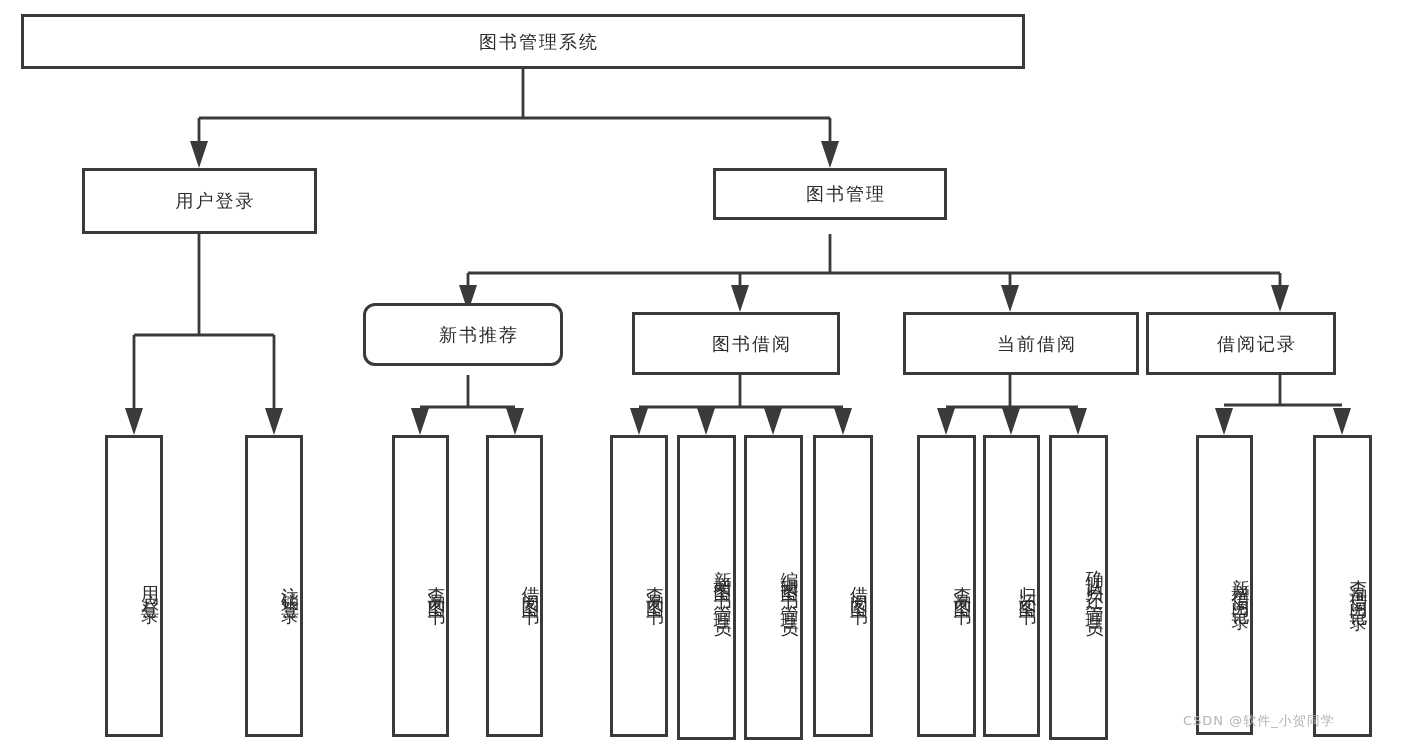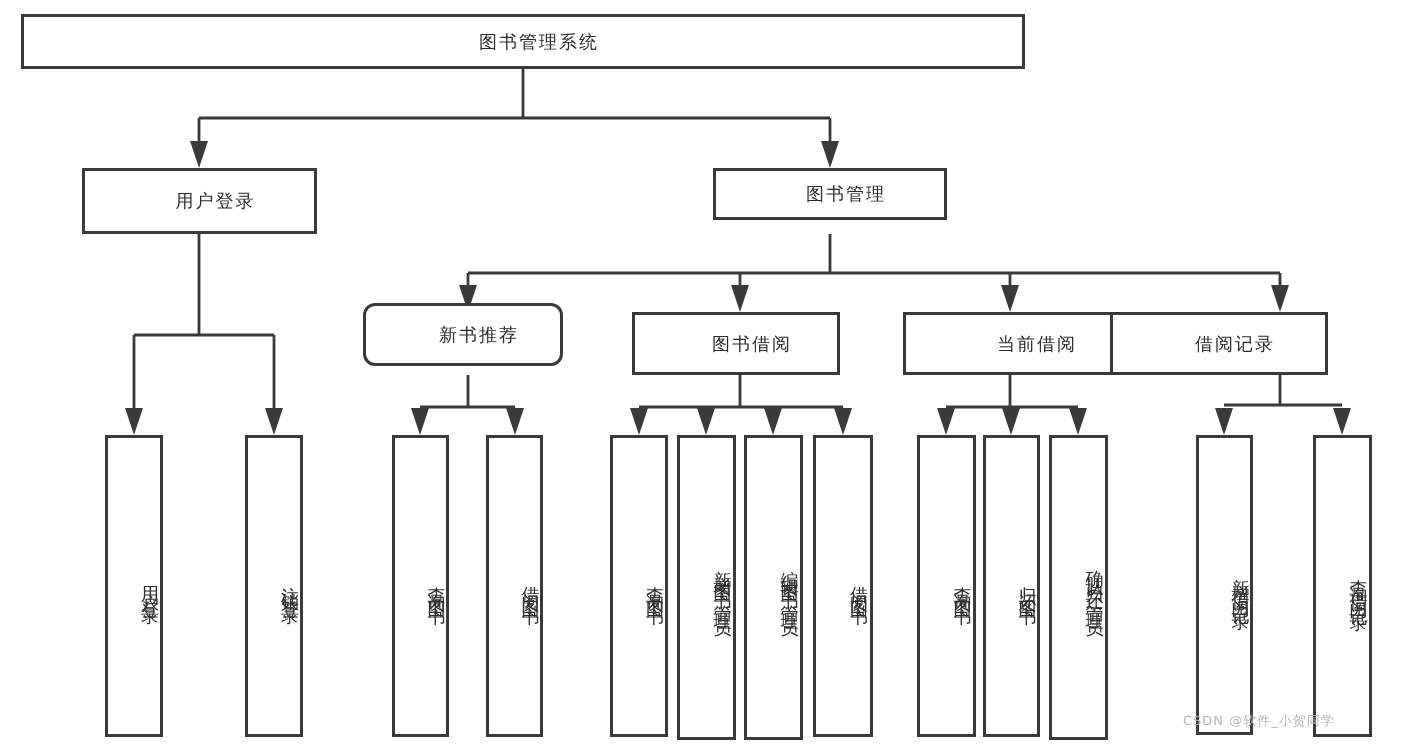--- a/index.html
+++ b/index.html
@@ -111,21 +111,21 @@
   </svg>
 
   <div class="box h-box" style="left:21px; top:14px; width:1004px; height:55px;">图书管理系统</div>
 
   <div class="box h-box" style="left:82px; top:168px; width:235px; height:66px;">用户登录</div>
   <div class="box h-box" style="left:713px; top:168px; width:234px; height:52px;">图书管理</div>
 
   <div class="box h-box" style="left:363px; top:303px; width:200px; height:63px;border-radius:12px;">新书推荐</div>
   <div class="box h-box" style="left:632px; top:312px; width:208px; height:63px;">图书借阅</div>
   <div class="box h-box" style="left:903px; top:312px; width:236px; height:63px;">当前借阅</div>
-  <div class="box h-box" style="left:1110px; top:312px; width:218px; height:63px;">借阅记录</div>
+  <div class="box h-box" style="left:1146px; top:312px; width:190px; height:63px;">借阅记录</div>
 
   <div class="box v-box" style="left:105px; top:435px; width:58px; height:302px;">用户登录</div>
   <div class="box v-box" style="left:245px; top:435px; width:58px; height:302px;">注销登录</div>
 
   <div class="box v-box" style="left:392px; top:435px; width:57px; height:302px;">查询图书</div>
   <div class="box v-box" style="left:486px; top:435px; width:57px; height:302px;">借阅图书</div>
 
   <div class="box v-box" style="left:610px; top:435px; width:58px; height:302px;">查询图书</div>
   <div class="box v-box" style="left:677px; top:435px; width:59px; height:305px;">新增图书（管理员）</div>
   <div class="box v-box" style="left:744px; top:435px; width:59px; height:305px;">编辑图书（管理员）</div>

